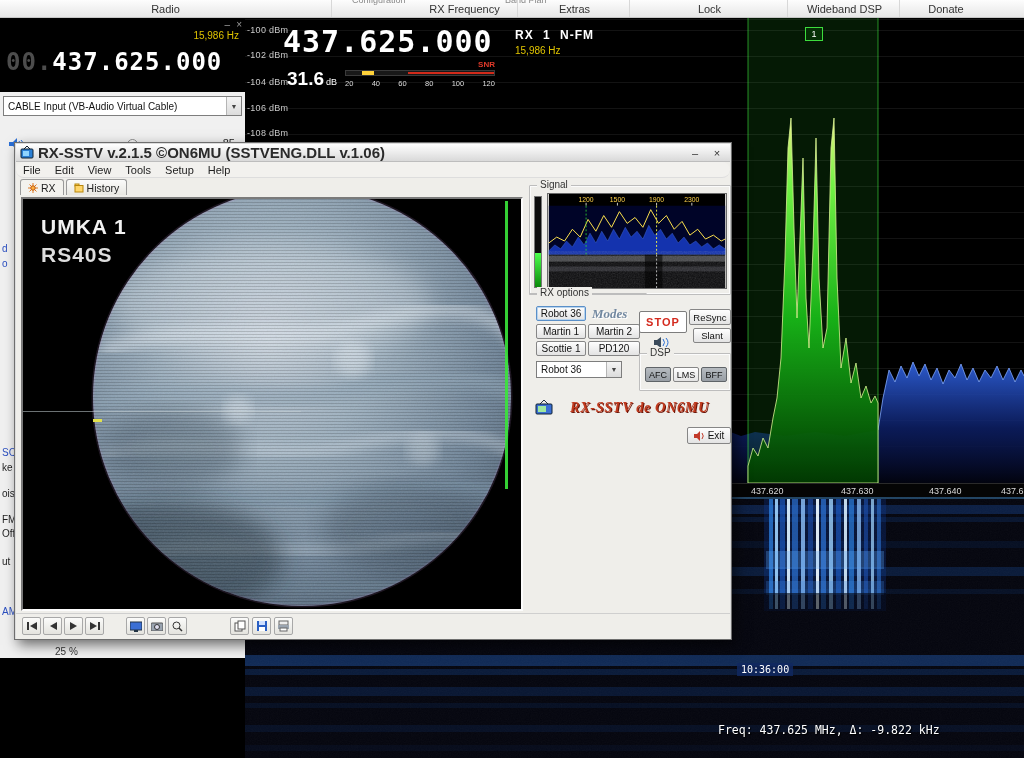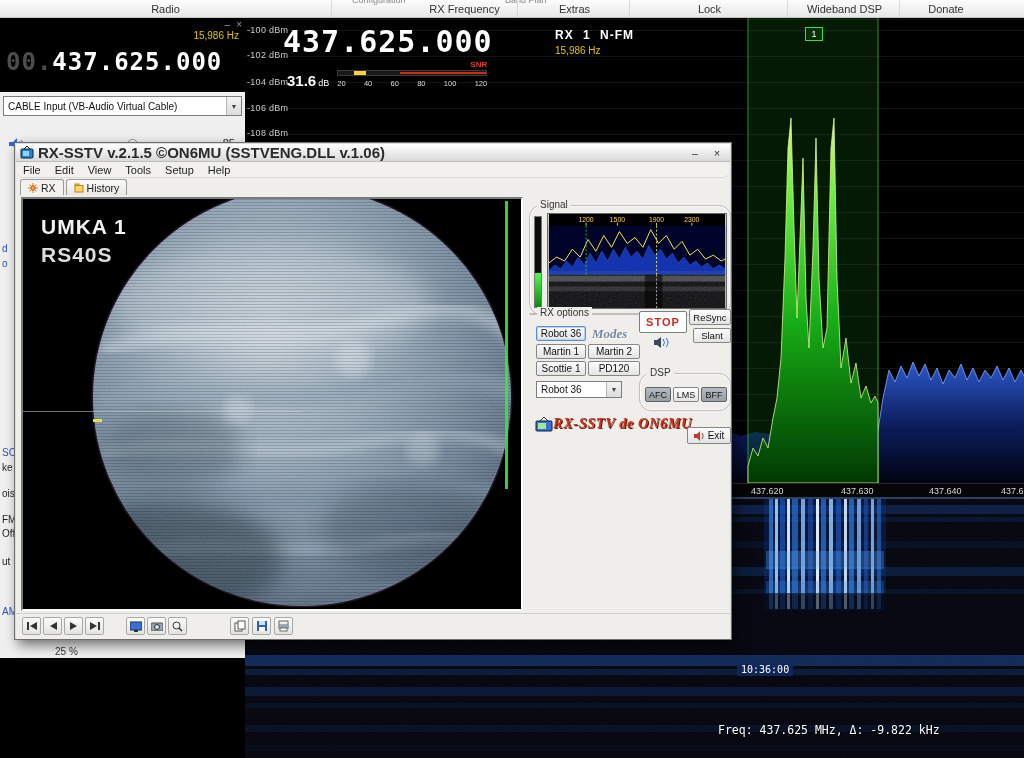--- a/index.html
+++ b/index.html
@@ -39,25 +39,25 @@
   
   .spectrum-area { position:absolute; left:245px; top:18px; width:779px; height:479px; background:#000; z-index:0;
     background-image:repeating-linear-gradient(180deg,#131313 0 1px,#000 1px 26px); background-position:0 12px; }
   .spectrum-svg { position:absolute; left:0; top:0; width:779px; height:465px; }
   .dbl { position:absolute; left:2px; font-size:9px; color:#c9c9c9; letter-spacing:.3px; }
   .band-tab { position:absolute; left:560px; top:9px; width:18px; height:14px; background:rgba(6,50,6,.9);
     border:1px solid #3ddd3d; color:#fff; font-size:9px; display:flex; align-items:center; justify-content:center; }
   .vfo { position:absolute; left:38px; top:6px; color:#fff; }
   .vfo-freq { font-family:"DejaVu Sans Mono", monospace; font-weight:bold; font-size:30px; letter-spacing:1px;
     text-shadow:1px 1px 2px #000; }
-  .vfo-side { position:absolute; left:232px; top:4px; width:90px;margin-left:40px; }
+  .vfo-side { position:absolute; left:232px; top:4px; width:90px; }
   .vfo-rx { font-size:12px; font-weight:bold; color:#fff; letter-spacing:1px; }
   .vfo-offset { font-size:10px; color:#e0c400; margin-top:3px; }
   .snr-row { position:absolute; left:4px; top:44px; display:flex; align-items:flex-end; gap:8px; }
-  .snr-val { font-size:15px; font-weight:bold; }
+  .snr-val { font-size:19px; font-weight:bold; }
   .snr-unit { font-size:9px; margin-left:2px; font-weight:normal; }
   .snr-meter { position:relative; width:150px; height:22px; }
   .snr-tag { position:absolute; right:0; top:-8px; font-size:8px; color:#e03a2a; font-weight:bold; }
   .snr-bar { position:absolute; left:0; top:2px; width:150px; height:6px; background:#181818; border:1px solid #3a3a3a; }
   .snr-marker { position:absolute; left:16px; top:0; width:12px; height:4px; background:#ffd23a; }
   .snr-redline { position:absolute; left:62px; top:1px; width:86px; height:2px; background:#d02a1a; }
   .snr-scale { position:absolute; left:0; top:11px; width:150px; display:flex; justify-content:space-between;
     font-size:7.5px; color:#ddd; }
   .freq-axis { position:absolute; left:0; top:465px; width:779px; height:14px; background:#050505; border-top:1px solid #2a2a2a; overflow:hidden; }
   .fax { position:absolute; top:2px; font-size:9px; color:#d8d8d8; }
@@ -88,37 +88,37 @@
     border:2px solid; border-color:#7a7a7a #fcfcfc #fcfcfc #7a7a7a; overflow:hidden; }
   .scanlines { position:absolute; inset:0; background:repeating-linear-gradient(180deg, rgba(0,0,0,.16) 0 1px, rgba(0,0,0,0) 1px 3px); }
   .sstv-cap1 { position:absolute; left:18px; top:16px; font-size:21px; font-weight:bold; color:#f1f1f1;
     letter-spacing:1px; text-shadow:1px 1px 2px #000, -1px -1px 2px #000; }
   .sstv-cap2 { position:absolute; left:18px; top:44px; font-size:21px; font-weight:bold; color:#dedede;
     letter-spacing:1px; text-shadow:1px 1px 2px #000; }
   .green-line { position:absolute; left:482px; top:2px; width:3px; height:288px; background:#3ae63a; opacity:.9; }
   .h-artifact { position:absolute; left:0; top:212px; width:278px; height:1px; background:rgba(195,205,210,.55); }
   .y-artifact { position:absolute; left:70px; top:220px; width:9px; height:3px; background:#e2e24e; }
 
-  .group { position:absolute; border:1px solid #bdbdbd; border-radius:12px; box-shadow:inset 0 0 0 1px #fbfbfb;margin-top:20px; }
+  .group { position:absolute; border:1px solid #bdbdbd; border-radius:1px; box-shadow:inset 0 0 0 1px #fbfbfb; }
   .glabel { position:absolute; top:-7px; left:7px; background:#efeeea; padding:0 3px; font-size:10px; color:#333; }
 
   .sig-meter { position:absolute; left:4px; top:10px; width:8px; height:92px; background:#0c0c0c; border:1px solid #777; }
   .sig-meter-fill { position:absolute; left:0; bottom:0; width:100%; height:34px; background:linear-gradient(#4dff4d,#0a8a0a); }
   .sig-svg { position:absolute; left:17px; top:7px; border:1px solid #6a6a6a; }
 
   .btn { display:flex; align-items:center; justify-content:center; font-size:10px; color:#111;
     background:linear-gradient(#fefefe,#e3e3e3); border:1px solid #868686; border-radius:2px; gap:3px; }
   .btn.active-mode { border-color:#5a8fc8; box-shadow:inset 0 0 0 1px #b8d4ee; }
   .btn.dark { background:linear-gradient(#b6bbc0,#989ea5); border-color:#5f6468; }
   .modes-caption { position:absolute; left:62px; top:12px; font-family:"Liberation Serif", serif; font-style:italic;
     font-weight:bold; font-size:13px; color:#7288a0; text-shadow:1px 1px 0 #fff; }
   .stop-btn { position:absolute; left:624px; top:168px; width:48px; height:22px; background:#fff; border:1px solid #7d7d7d;
     border-radius:2px; color:#d42a1e; font-weight:bold; font-size:11px; letter-spacing:1px;
     display:flex; align-items:center; justify-content:center; }
-  .logo { position:absolute; left:520px; top:272px; display:flex; align-items:flex-end; gap:0; }
+  .logo { position:absolute; left:520px; top:256px; display:flex; align-items:center; gap:17px; }
   .logo-text { font-family:"Liberation Serif", serif; font-style:italic; font-weight:bold; font-size:14.5px;
     color:#c03a1e; letter-spacing:.5px; text-shadow:1px 1px 0 #6a1408; white-space:nowrap; }
   .bottom-toolbar { position:absolute; left:1px; right:1px; top:470px; height:26px; border-top:1px solid #cfcfcf; background:#efeeea; }
   .tbtn { position:absolute; top:3px; width:19px; height:18px; display:flex; align-items:center; justify-content:center;
     background:linear-gradient(#fbfbfa,#e4e3de); border:1px solid #a8a8a8; border-radius:2px; }
 </style>
 </head>
 <body>
 
 <div class="screen">

